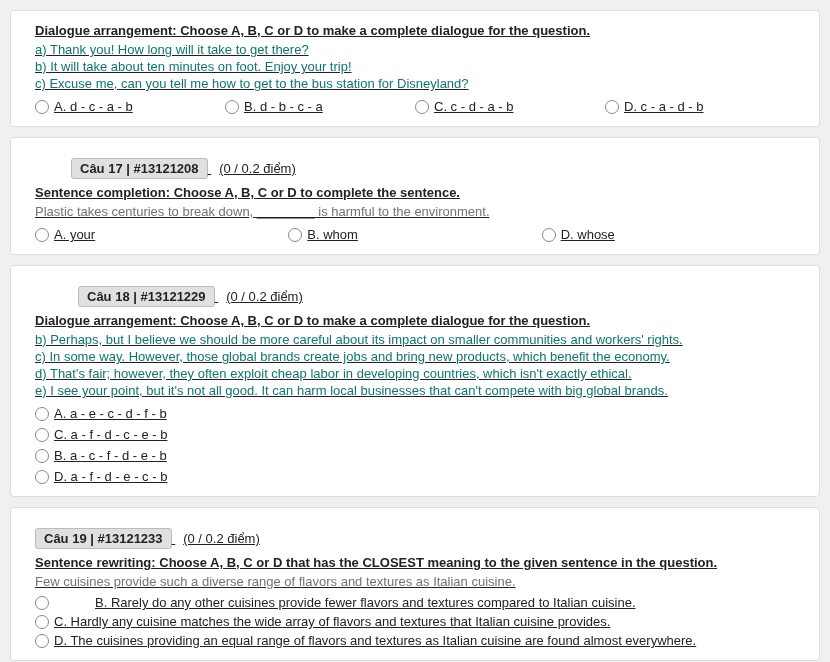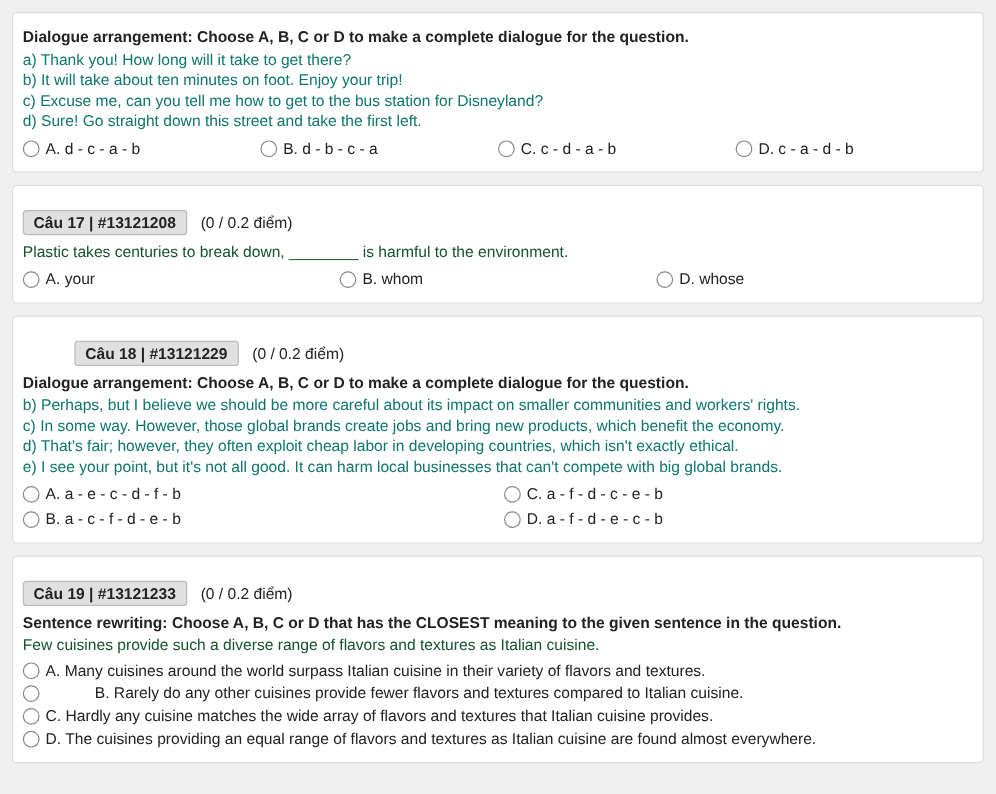--- a/index.html
+++ b/index.html
@@ -7,32 +7,33 @@
       font-family: Arial, sans-serif;
       font-size: 13px;
       background: #f0f0f0;
       color: #222;
       padding: 10px;
     }
     .question-block {
       background: #fff;
       border: 1px solid #ddd;
       border-radius: 4px;
-      padding: 12px 8px;
+      padding: 12px 24px;
       margin-bottom: 10px;
+      text-decoration: underline;
     }
     .question-instruction {
       font-weight: bold;
       margin-bottom: 4px;
       font-size: 13px;
     }
     .question-text {
       margin-bottom: 6px;
       font-size: 13px;
-      color: #14532d;
+      color: #737373;
     }
     .dialogue-list {
       margin: 4px 0 8px 0;
       padding-left: 0;
       list-style: none;
     }
     .dialogue-list li {
       margin-bottom: 2px;
       font-size: 13px;
       color: #0f766e;
@@ -58,21 +59,21 @@
       border-radius: 50%;
       border: 1.5px solid #888;
       display: inline-flex;
       align-items: center;
       justify-content: center;
       flex-shrink: 0;
       background: #fff;
     }
     .options-grid-2col {
       display: grid;
-      grid-template-columns: 1fr 1fr;
+      grid-template-columns: 1fr;
       gap: 6px 10px;
       margin-top: 8px;
     }
     .option-block {
       display: flex;
       align-items: center;
       gap: 5px;
       font-size: 13px;
     }
     .q-number {
@@ -88,21 +89,20 @@
   </style>
 </head>
 <body>
 
 <div class="question-block">
   <div class="question-instruction">Dialogue arrangement: Choose A, B, C or D to make a complete dialogue for the question.</div>
   <ul class="dialogue-list">
     <li>a) Thank you! How long will it take to get there?</li>
     <li>b) It will take about ten minutes on foot. Enjoy your trip!</li>
     <li>c) Excuse me, can you tell me how to get to the bus station for Disneyland?</li>
-    <li>d) Sure! Go straight down this street and take the first left.</li>
   </ul>
   <div class="options-row">
     <div class="option">
       <span class="radio-circle"></span>
       <span>A. d - c - a - b</span>
     </div>
     <div class="option">
       <span class="radio-circle"></span>
       <span>B. d - b - c - a</span>
     </div>
@@ -111,24 +111,25 @@
       <span>C. c - d - a - b</span>
     </div>
     <div class="option">
       <span class="radio-circle"></span>
       <span>D. c - a - d - b</span>
     </div>
   </div>
 </div>
 
 <div class="question-block">
-  <div style="margin-bottom:6px;">
+  <div style="margin-bottom:6px;margin-left:36px;">
     <span class="q-number">Câu 17 | #13121208</span>
     <span style="font-size:13px; margin-left:8px;">(0 / 0.2 điểm)</span>
   </div>
+  <div class="question-instruction">Sentence completion: Choose A, B, C or D to complete the sentence.</div>
   <div class="question-text">Plastic takes centuries to break down, ________ is harmful to the environment.</div>
   <div class="options-row">
     <div class="option">
       <span class="radio-circle"></span>
       <span>A. your</span>
     </div>
     <div class="option">
       <span class="radio-circle"></span>
       <span>B. whom</span>
     </div>
@@ -172,24 +173,20 @@
 </div>
 
 <div class="question-block">
   <div style="margin-bottom:6px;">
     <span class="q-number">Câu 19 | #13121233</span>
     <span style="font-size:13px; margin-left:8px;">(0 / 0.2 điểm)</span>
   </div>
   <div class="question-instruction">Sentence rewriting: Choose A, B, C or D that has the CLOSEST meaning to the given sentence in the question.</div>
   <div class="question-text">Few cuisines provide such a diverse range of flavors and textures as Italian cuisine.</div>
   <div style="margin-top:6px;">
-    <div class="option-block" style="margin-bottom:4px;">
-      <span class="radio-circle"></span>
-      <span>A. Many cuisines around the world surpass Italian cuisine in their variety of flavors and textures.</span>
-    </div>
     <div class="option-block" style="margin-bottom:4px;gap:46px;">
       <span class="radio-circle"></span>
       <span>B. Rarely do any other cuisines provide fewer flavors and textures compared to Italian cuisine.</span>
     </div>
     <div class="option-block" style="margin-bottom:4px;">
       <span class="radio-circle"></span>
       <span>C. Hardly any cuisine matches the wide array of flavors and textures that Italian cuisine provides.</span>
     </div>
     <div class="option-block">
       <span class="radio-circle"></span>

